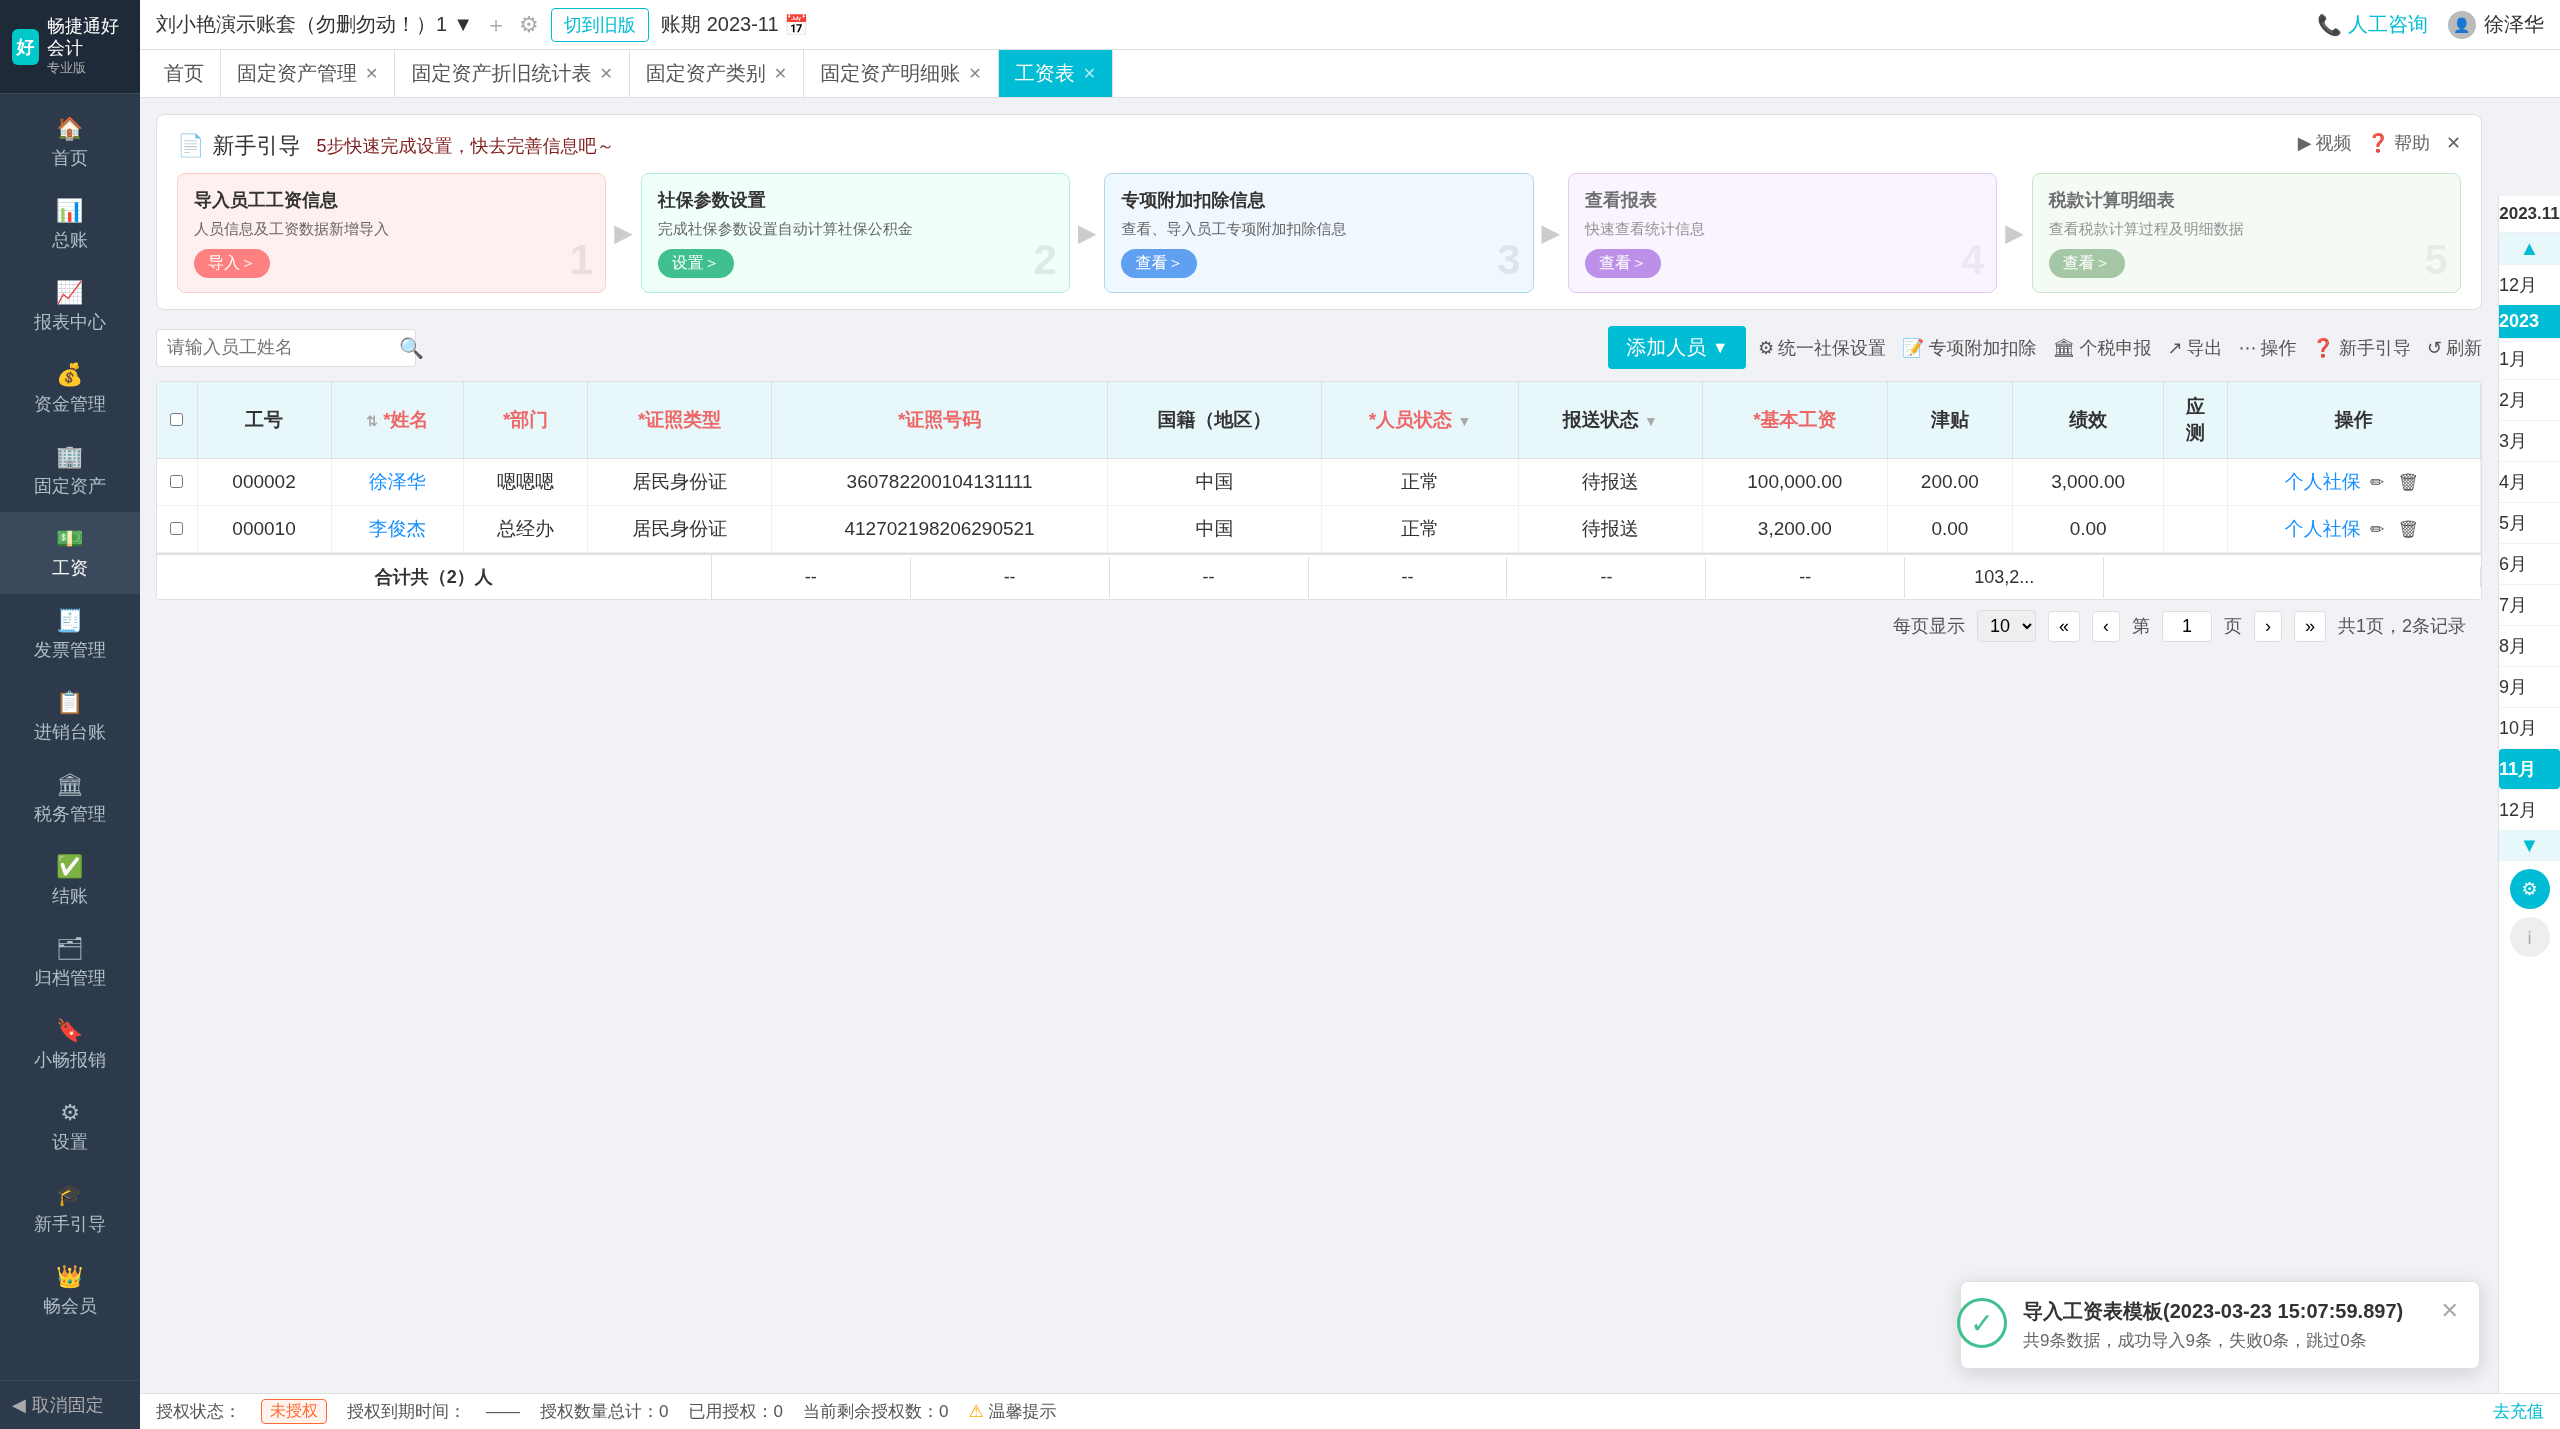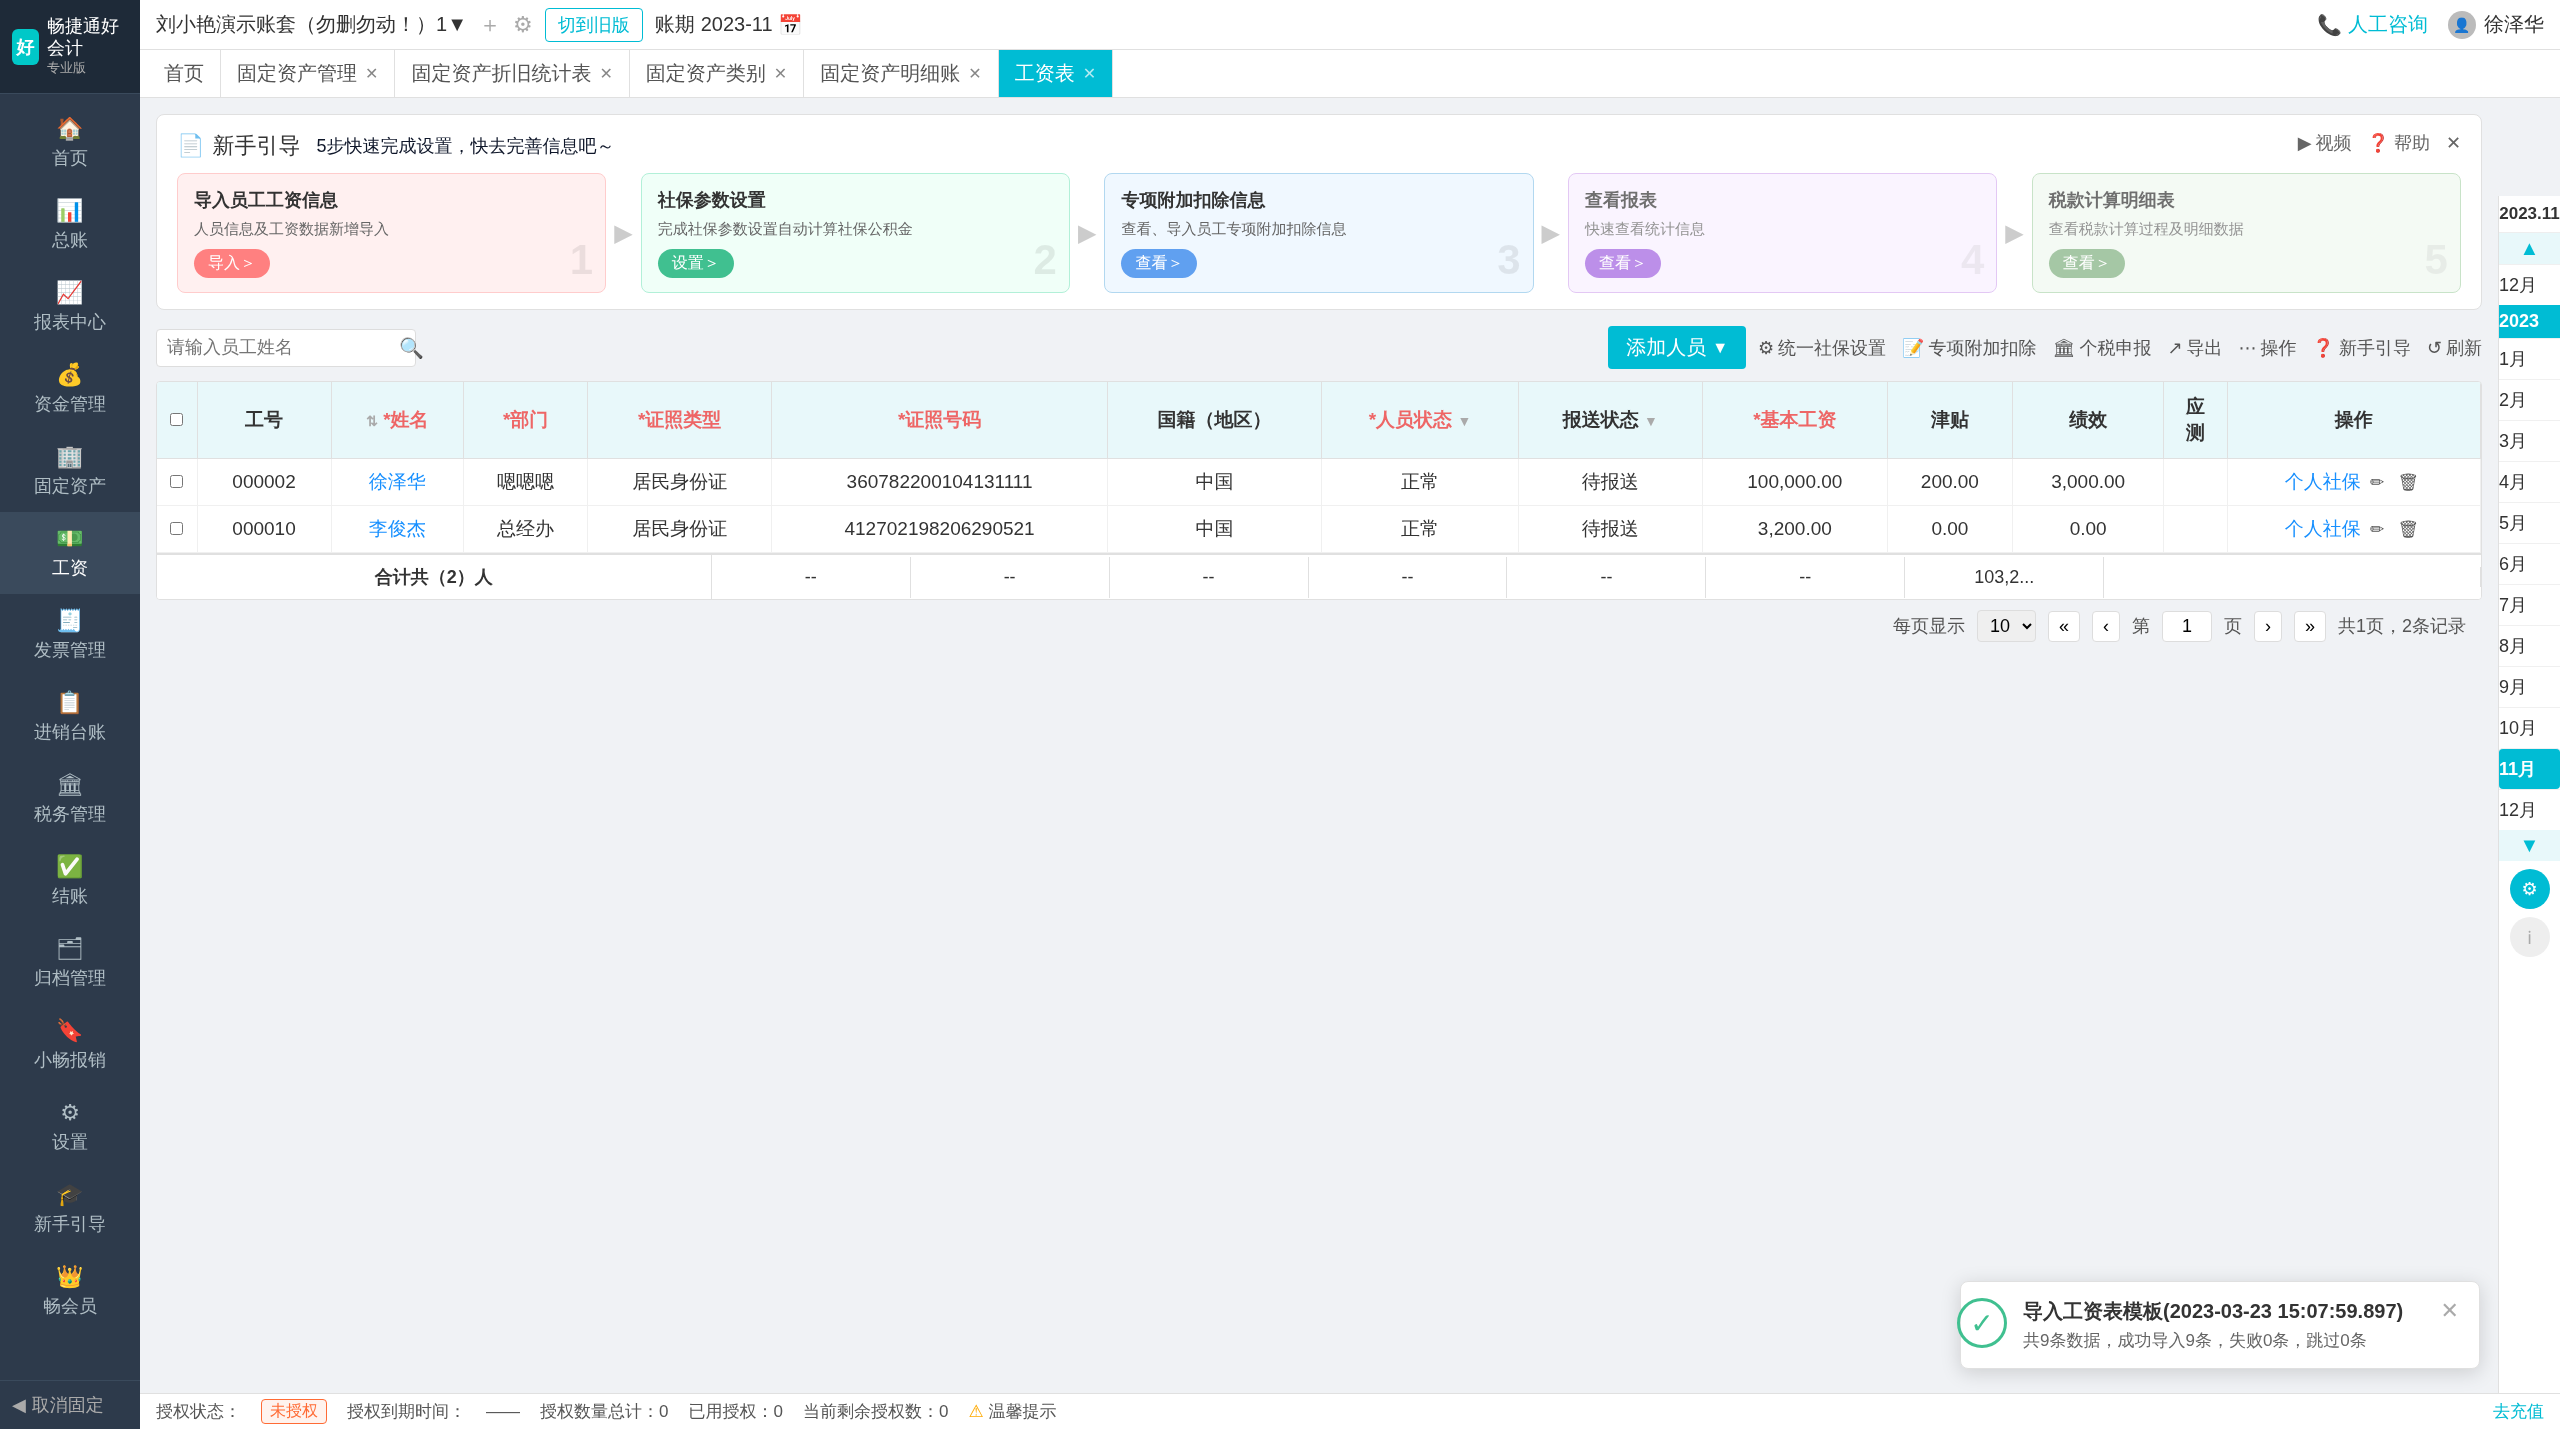--- a/index.html
+++ b/index.html
@@ -34,21 +34,21 @@
       gap: 6px; cursor: pointer; border-top: 1px solid #3a4a5c;
     }
 
     
     .header {
       position: fixed; left: 140px; top: 0; right: 0; height: 50px;
       background: #fff; border-bottom: 1px solid #e0e0e0;
       display: flex; align-items: center; padding: 0 16px; gap: 12px;
       z-index: 100;
     }
-    .header-account { display: flex; align-items: center; font-size: 20px; color: #333; }
+    .header-account { display: flex; align-items: center; gap: 6px; font-size: 20px; color: #333; }
     .header-btn {
       background: #fff; border: 1px solid #00bcd4; color: #00bcd4;
       padding: 4px 12px; border-radius: 4px; font-size: 18px; cursor: pointer;
     }
     .header-period { display: flex; align-items: center; gap: 6px; font-size: 20px; color: #333; }
     .header-right { margin-left: auto; display: flex; align-items: center; gap: 20px; font-size: 20px; color: #333; }
     .header-service { display: flex; align-items: center; gap: 6px; color: #00bcd4; cursor: pointer; }
     .header-user { display: flex; align-items: center; gap: 8px; cursor: pointer; }
     .header-avatar { width: 28px; height: 28px; border-radius: 50%; background: #bbb; display: flex; align-items: center; justify-content: center; color: #fff; font-size: 14px; }
 
@@ -77,21 +77,21 @@
       flex: 1; overflow-y: auto; padding: 16px; background: #f0f2f5;
       position: relative;
     }
 
     
     .guide-card {
       background: #fff; border-radius: 8px; padding: 16px 20px; margin-bottom: 16px;
       border: 1px solid #e0e0e0;
     }
     .guide-title { display: flex; align-items: center; gap: 8px; font-size: 22px; color: #333; margin-bottom: 12px; }
-    .guide-subtitle { font-size: 18px; color: #0f172a; margin-left: 8px; }
+    .guide-subtitle { font-size: 18px; color: #7f1d1d; margin-left: 8px; }
     .guide-steps { display: flex; align-items: stretch; gap: 0; }
     .guide-step {
       flex: 1; padding: 14px 16px; border-radius: 8px; position: relative;
       min-height: 110px;
     }
     .guide-step-1 { background: #fff0f0; border: 1px solid #ffcccc; }
     .guide-step-2 { background: #f0fff8; border: 1px solid #b2f0d8; }
     .guide-step-3 { background: #f0f8ff; border: 1px solid #b2d8f0; }
     .guide-step-4 { background: #f8f0ff; border: 1px solid #d8b2f0; opacity: 0.7; }
     .guide-step-5 { background: #f0f8f0; border: 1px solid #b2d8b2; opacity: 0.7; }

